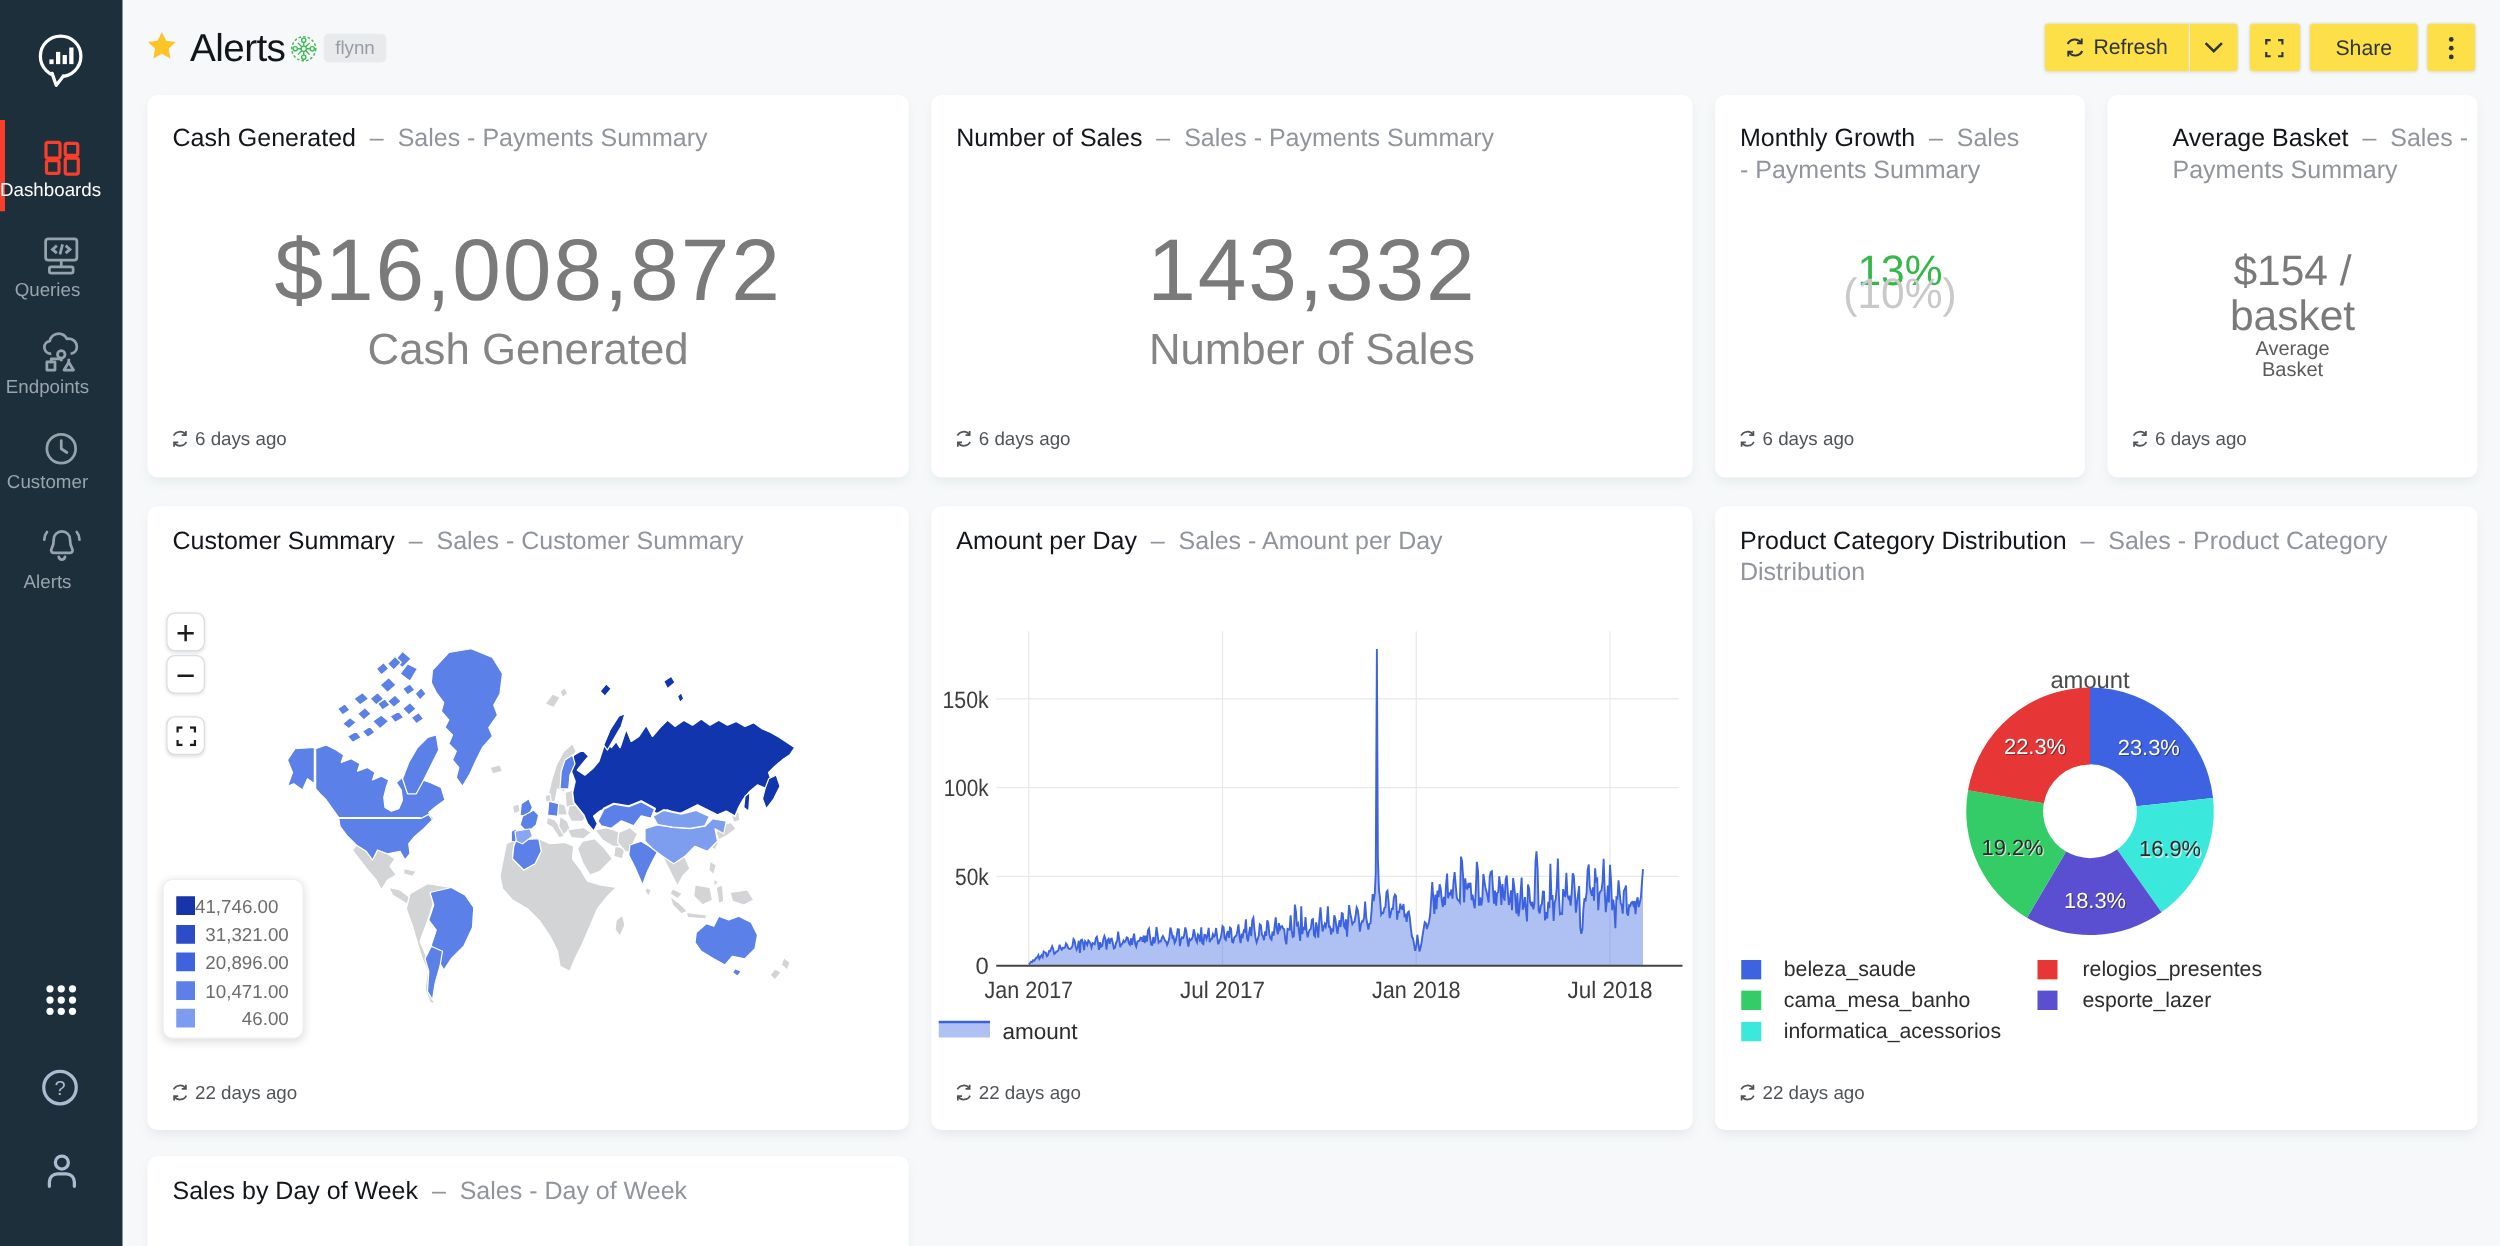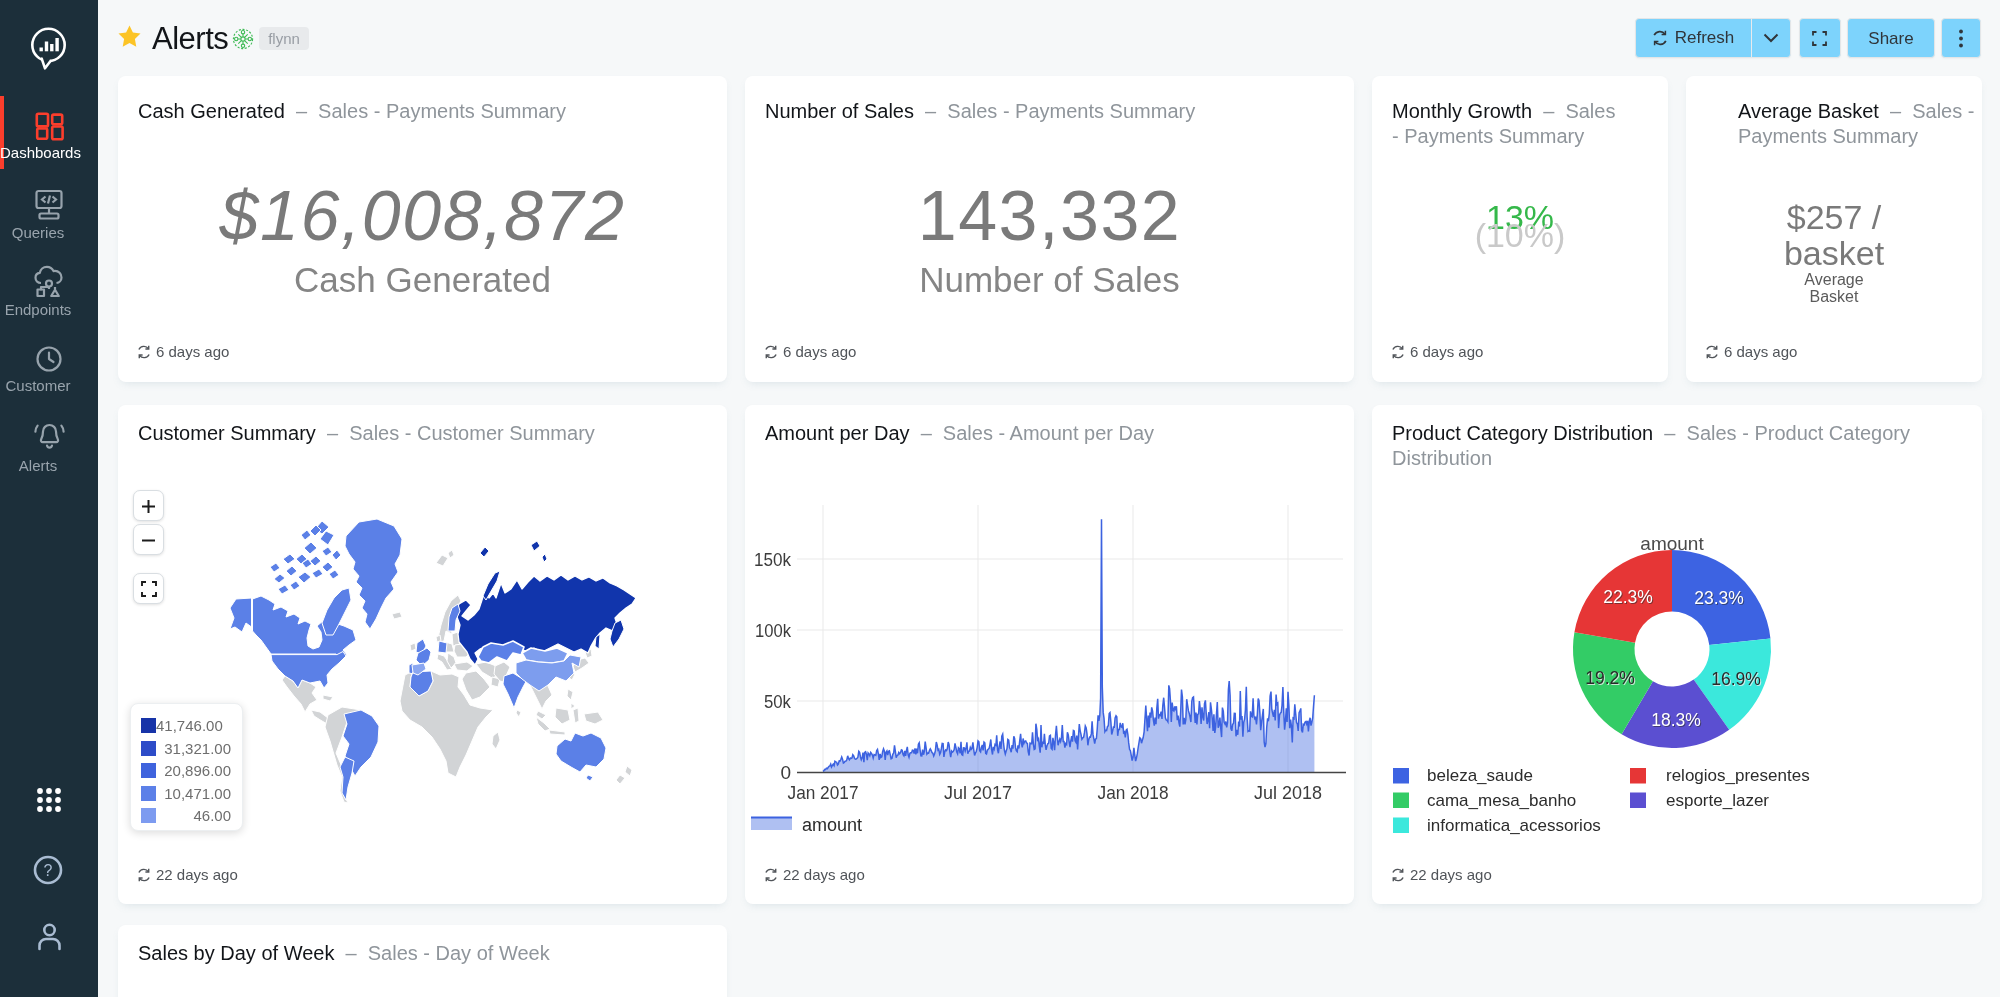--- a/index.html
+++ b/index.html
@@ -8,21 +8,21 @@
 .abs { position:absolute; }
 #sidebar { position:absolute; left:0; top:0; width:98px; height:997px; background:#1c2f3a; }
 #sidebar .navlabel { position:absolute; width:76px; text-align:center; font-size:15px; color:#99a4ad; }
 #redstrip { position:absolute; left:0; top:96px; width:4px; height:73px; background:#fb3e2c; }
 .card { position:absolute; background:#fff; border-radius:8px; box-shadow:0 4px 9px -3px rgba(102,136,153,0.18); }
 .ctitle { position:absolute; left:20px; top:16px; font-size:20px; color:#121519; font-weight:500; line-height:25px; }
 .ctitle .sub { color:#8f959b; font-weight:400; }
 .cfoot { position:absolute; left:19px; font-size:15px; color:#505459; }
 .cfoot svg { vertical-align:-2px; margin-right:5px; }
 .counter { position:absolute; width:100%; text-align:center; color:#7a7a7a; }
-.btn { position:absolute; background:#7dd3fc; border:1px solid #e3e6e8; border-radius:4px; box-shadow:0 1px 2px rgba(0,0,0,0.04); color:#30353a; font-size:17px; }
+.btn { position:absolute; background:#fde047; border:1px solid #e3e6e8; border-radius:4px; box-shadow:0 1px 2px rgba(0,0,0,0.04); color:#30353a; font-size:17px; }
 .tag { position:absolute; background:#e8eaec; border-radius:4px; color:#989da4; font-size:15px; }
 .mapbtn { position:absolute; width:31px; height:31px; background:#fff; border:1px solid #d9dee2; border-radius:7px; box-shadow:0 1px 3px rgba(0,0,0,0.12); text-align:center; }
 </style>
 </head>
 <body>
 
 <div id="sidebar">
   <div id="redstrip"></div>
 
   <svg class="abs" style="left:29px;top:25px;" width="40" height="46" viewBox="0 0 40 46">
@@ -154,21 +154,21 @@
 <svg class="abs" style="left:1958px;top:29px;" width="6" height="19" viewBox="0 0 6 19">
     <g fill="#30353a">
       <circle cx="3" cy="2.5" r="1.9"></circle>
       <circle cx="3" cy="9.5" r="1.9"></circle>
       <circle cx="3" cy="16.5" r="1.9"></circle>
     </g>
   </svg>
 
 <div class="card" style="left:118px;top:76px;width:609px;height:306px;">
   <div class="ctitle" style="top:23px;">Cash Generated&nbsp; <span class="sub">–&nbsp; Sales - Payments Summary</span></div>
-  <div class="counter" style="top:100px;font-size:70px;letter-spacing:1.5px;font-style:italic;">$16,008,872</div>
+  <div class="counter" style="top:100px;font-size:70px;letter-spacing:1.5px;">$16,008,872</div>
   <div class="counter" style="top:184px;font-size:35px;color:#858585;">Cash Generated</div>
   <div class="cfoot" style="top:267px;"><svg width="14" height="14" viewBox="0 0 16 16">
         <g fill="none" stroke="#505459" stroke-width="1.6">
           <path d="M2.2,5.2 A6.3,6.3 0 0 1 13,4.2"></path>
           <path d="M13.8,10.8 A6.3,6.3 0 0 1 3,11.8"></path>
           <path d="M13.4,0.8 L13.4,4.6 L9.6,4.6"></path>
           <path d="M2.6,15.2 L2.6,11.4 L6.4,11.4"></path>
         </g>
       </svg>6 days ago</div>
 </div>
@@ -196,21 +196,21 @@
           <path d="M2.2,5.2 A6.3,6.3 0 0 1 13,4.2"></path>
           <path d="M13.8,10.8 A6.3,6.3 0 0 1 3,11.8"></path>
           <path d="M13.4,0.8 L13.4,4.6 L9.6,4.6"></path>
           <path d="M2.6,15.2 L2.6,11.4 L6.4,11.4"></path>
         </g>
       </svg>6 days ago</div>
 </div>
 
 <div class="card" style="left:1686px;top:76px;width:296px;height:306px;">
   <div class="ctitle" style="width:262px;top:23px;margin-left:32px;">Average Basket&nbsp; <span class="sub">–&nbsp; Sales -<br>Payments Summary</span></div>
-  <div class="counter" style="top:122px;font-size:34px;">$257 /</div>
+  <div class="counter" style="top:122px;font-size:34px;">$154 /</div>
   <div class="counter" style="top:158px;font-size:34px;">basket</div>
   <div class="counter" style="top:196px;font-size:16px;color:#5b5b5b;line-height:16.5px;">Average<br>Basket</div>
   <div class="cfoot" style="top:267px;"><svg width="14" height="14" viewBox="0 0 16 16">
         <g fill="none" stroke="#505459" stroke-width="1.6">
           <path d="M2.2,5.2 A6.3,6.3 0 0 1 13,4.2"></path>
           <path d="M13.8,10.8 A6.3,6.3 0 0 1 3,11.8"></path>
           <path d="M13.4,0.8 L13.4,4.6 L9.6,4.6"></path>
           <path d="M2.6,15.2 L2.6,11.4 L6.4,11.4"></path>
         </g>
       </svg>6 days ago</div>

